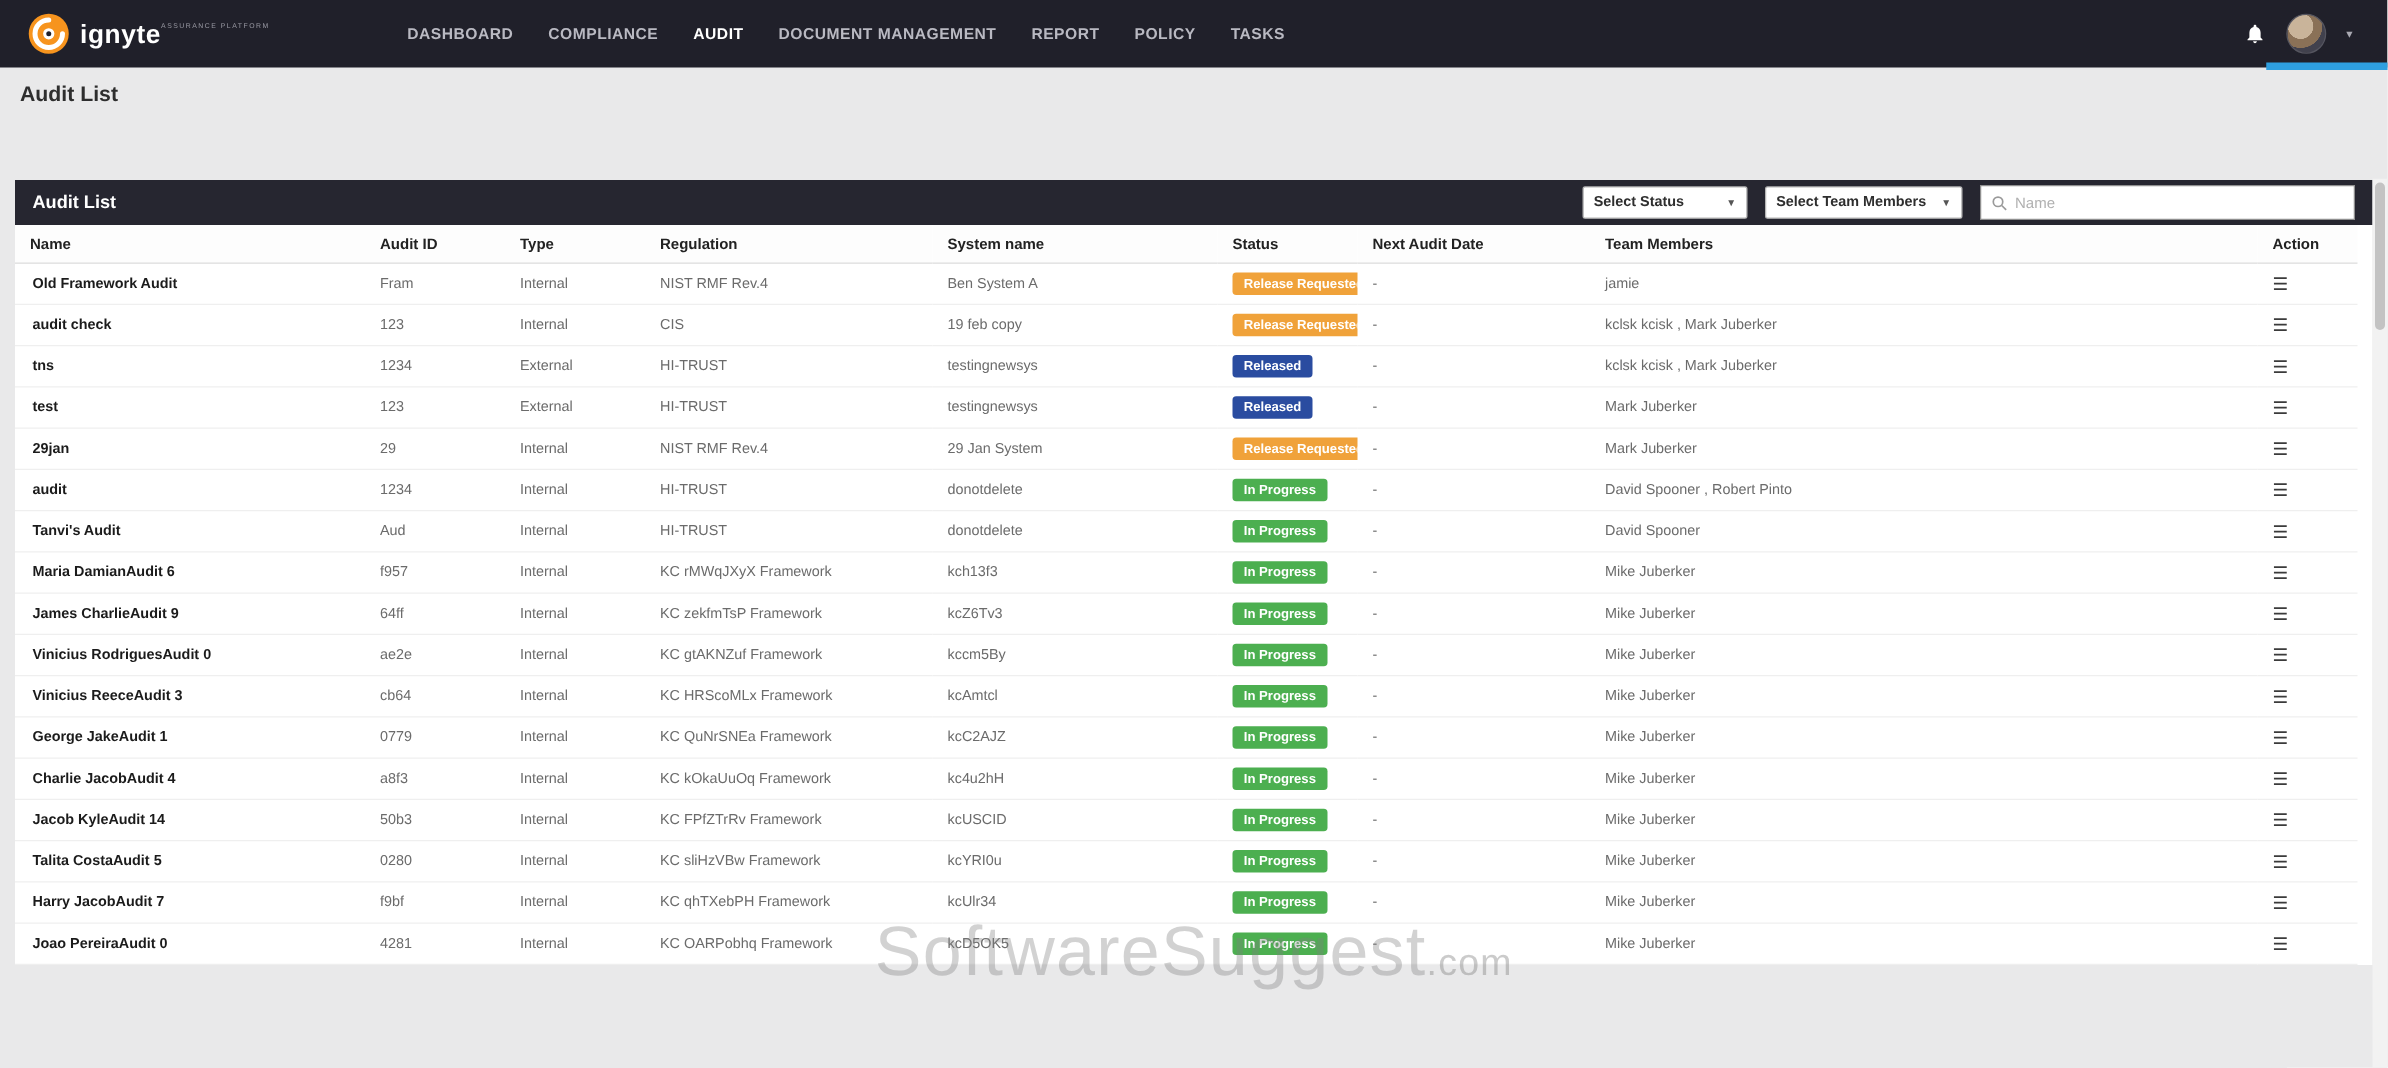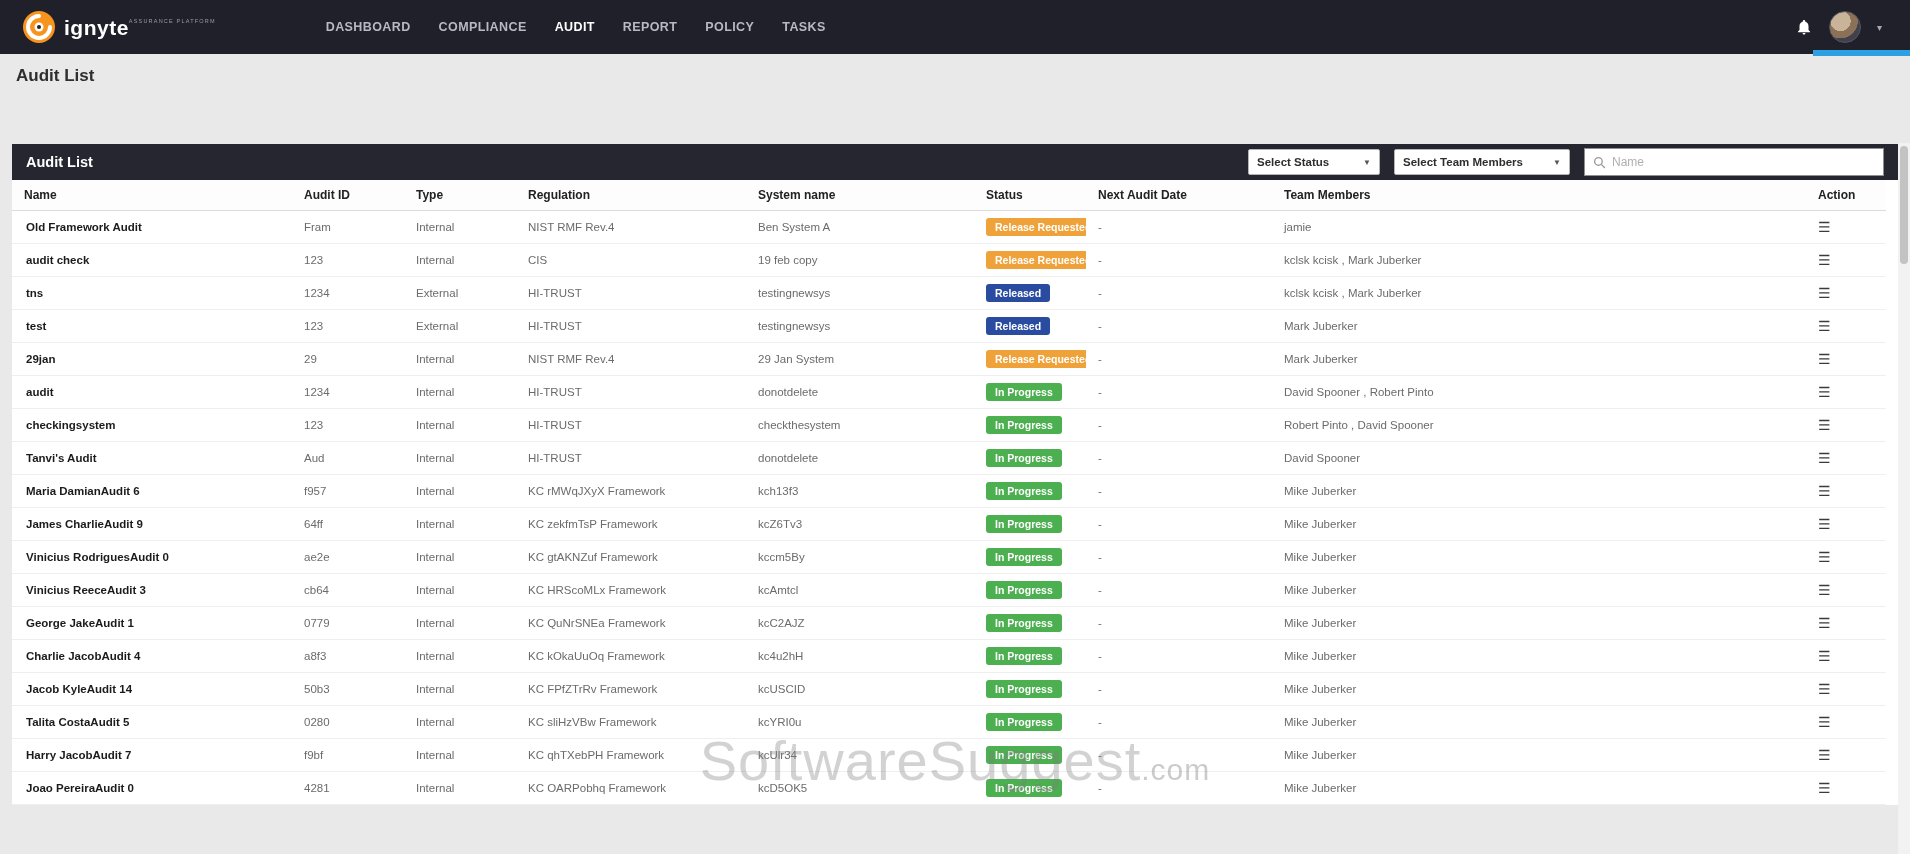--- a/index.html
+++ b/index.html
@@ -51,21 +51,21 @@
   .panel-title { color: #ffffff; font-size: 14.5px; font-weight: bold; }
   .panel-controls { margin-left: auto; display: flex; align-items: center; gap: 14px; }
   .select-box {
     background: #ffffff; border: 1px solid #b5b5b5; border-radius: 2px;
     height: 26px; display: flex; align-items: center; justify-content: space-between;
     padding: 0 8px; cursor: pointer;
   }
   .select-box .sel-label { font-size: 11.5px; font-weight: bold; color: #2e2e2e; }
   .select-box .caret { font-size: 8px; color: #555; margin-left: 10px; }
   .select-status { width: 132px; }
-  .select-team { width: 176px; }
+  .select-team { width: 158px; }
   .search-box {
     width: 300px; height: 28px; background: #ffffff; border: 1px solid #8f8f8f;
     display: flex; align-items: center; padding: 0 8px; gap: 6px;
   }
   .search-box input {
     border: none; outline: none; flex: 1; font-size: 12px;
     font-family: "Liberation Sans", sans-serif; color: #333;
   }
   .search-box input::placeholder { color: #b0b0b0; }
   
@@ -124,20 +124,23 @@
 
   <div class="nav-menu">
       <div class="nav-item">
       <span>DASHBOARD</span>
     </div>
       <div class="nav-item">
       <span>COMPLIANCE</span>
     </div>
       <div class="nav-item active">
       <span>AUDIT</span>
+    </div>
+      <div class="nav-item">
+      <span>DOCUMENT MANAGEMENT</span>
     </div>
       <div class="nav-item">
       <span>REPORT</span>
     </div>
       <div class="nav-item">
       <span>POLICY</span>
     </div>
       <div class="nav-item">
       <span>TASKS</span>
     </div>
@@ -268,31 +271,20 @@
       <td>1234</td>
       <td>Internal</td>
       <td>HI-TRUST</td>
       <td>donotdelete</td>
       <td><span class="badge" style="background: rgb(76, 175, 80);">In Progress</span></td>
       <td>-</td>
       <td>David Spooner , Robert Pinto</td>
       <td><span class="action-icon">☰</span></td>
     </tr>
         <tr>
-      <td class="cell-name">checkingsystem</td>
-      <td>123</td>
-      <td>Internal</td>
-      <td>HI-TRUST</td>
-      <td>checkthesystem</td>
-      <td><span class="badge" style="background: rgb(76, 175, 80);">In Progress</span></td>
-      <td>-</td>
-      <td>Robert Pinto , David Spooner</td>
-      <td><span class="action-icon">☰</span></td>
-    </tr>
-        <tr>
       <td class="cell-name">Tanvi's Audit</td>
       <td>Aud</td>
       <td>Internal</td>
       <td>HI-TRUST</td>
       <td>donotdelete</td>
       <td><span class="badge" style="background: rgb(76, 175, 80);">In Progress</span></td>
       <td>-</td>
       <td>David Spooner</td>
       <td><span class="action-icon">☰</span></td>
     </tr>

